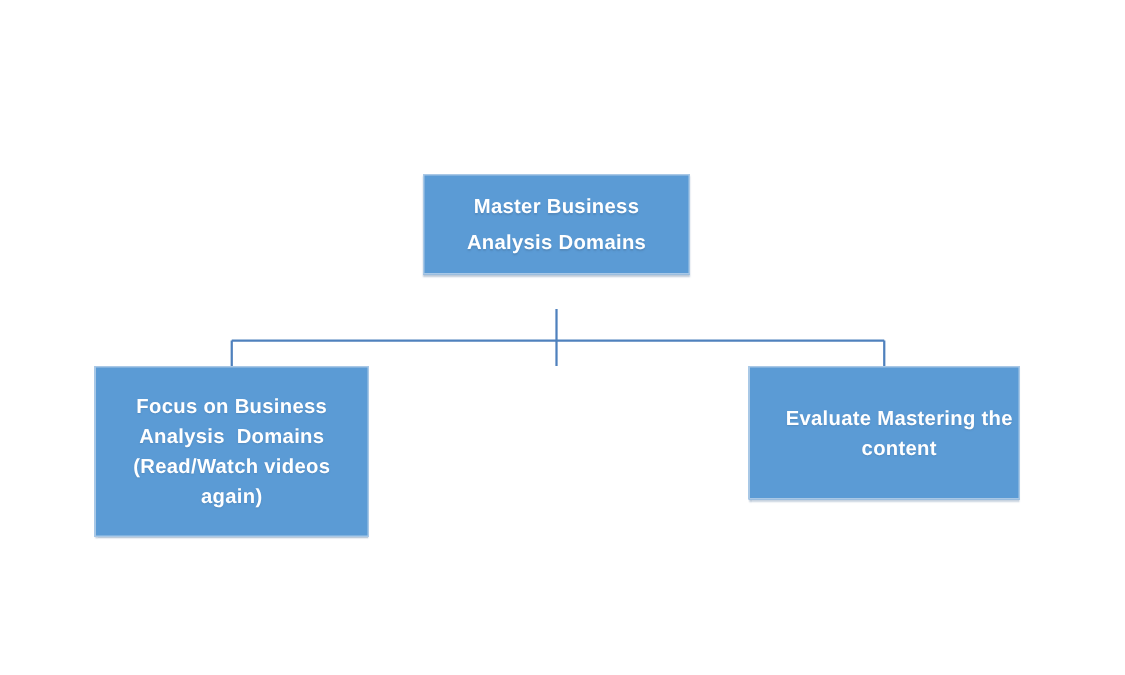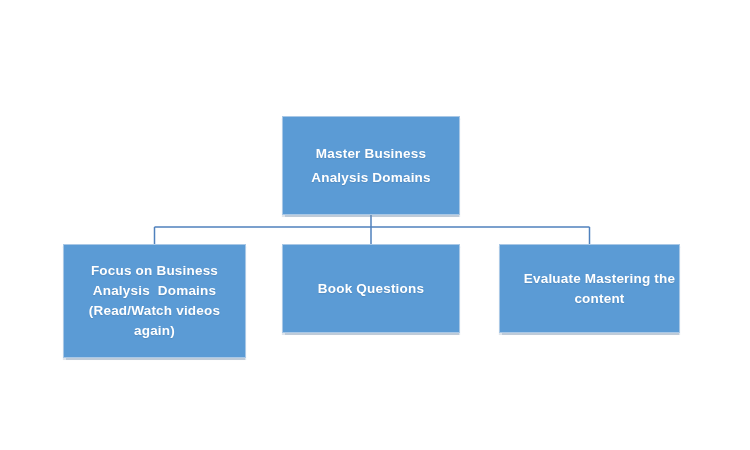--- a/index.html
+++ b/index.html
@@ -40,21 +40,21 @@
   }
   .node .label{
     color:var(--node-text);
     font-weight:bold;
     font-size:13.5px;
     letter-spacing:0.2px;
     text-align:center;
     white-space:pre-wrap;
     text-shadow:0 1px 1px rgba(70,110,150,0.35);
   }
-  .node-root{ left:282px; top:116px; width:178px; height:99px; }
+  .node-root{ left:282px; top:116px; width:178px; height:67px; }
   .node-root .label{ line-height:24px; }
   .node-child-1{ left:63px;  top:244px; width:183px; height:114px; }
   .node-child-2{ left:282px; top:244px; width:178px; height:89px; }
   .node-child-3{ left:499px; top:244px; width:181px; height:89px;padding-left:20px; }
   .node-child-1 .label,
   .node-child-2 .label,
   .node-child-3 .label{ line-height:20px; }
 </style>
 </head>
 <body>
@@ -76,22 +76,19 @@
 Analysis Domains</span>
   </div>
 
   <div class="node node-child-1">
     <span class="label">Focus on Business
 Analysis  Domains
 (Read/Watch videos
 again)</span>
   </div>
 
-  <div class="node node-child-2">
-    <span class="label">Book Questions</span>
-  </div>
 
   <div class="node node-child-3">
     <span class="label">Evaluate Mastering the
 content</span>
   </div>
 
 </div>
 
 </body></html>

